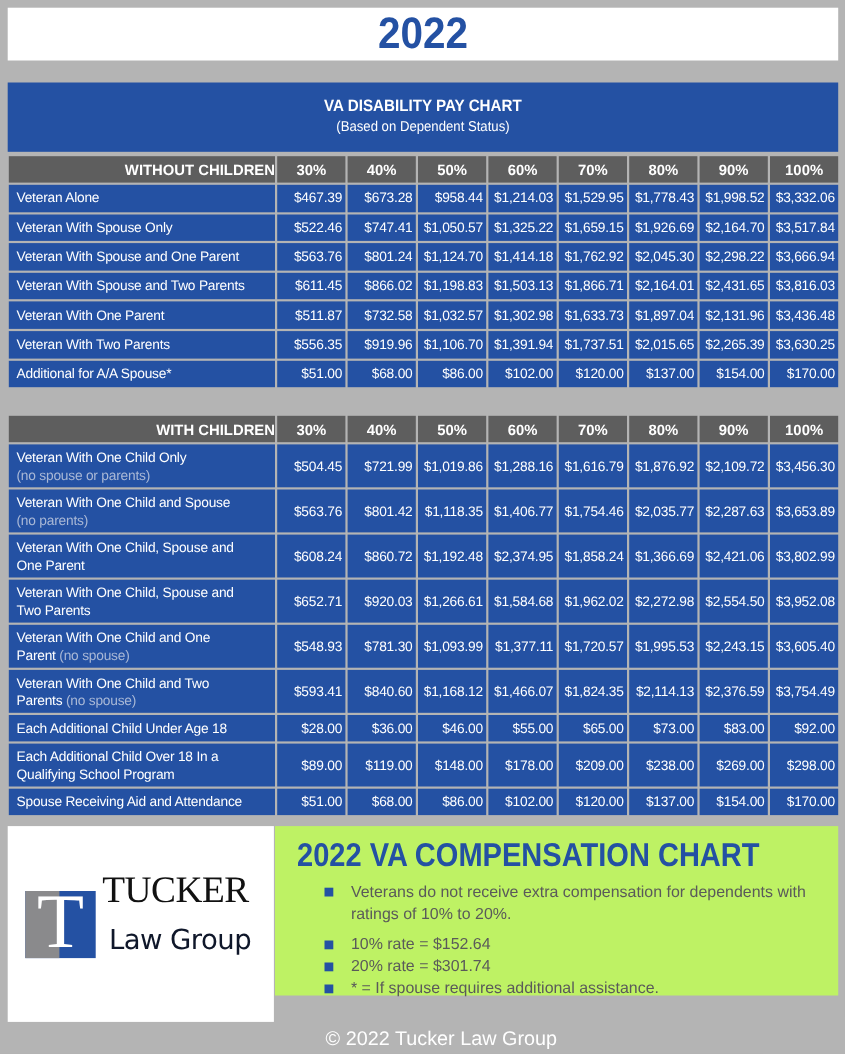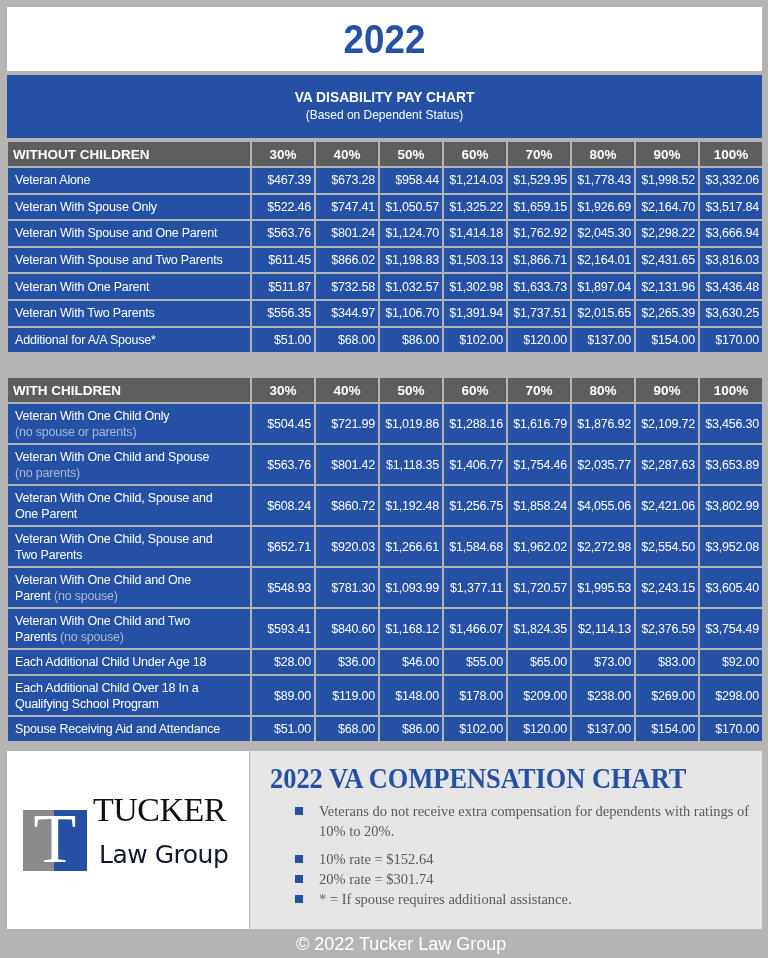--- a/index.html
+++ b/index.html
@@ -1,46 +1,46 @@
 <!DOCTYPE html>
 <html><head>
 <meta charset="utf-8">
 <style>
   * { box-sizing: border-box; margin: 0; padding: 0; }
   html, body { width: 768px; height: 958px; overflow: hidden; }
   body { background: #b4b4b4; font-family: "Liberation Sans", "DejaVu Sans", sans-serif; position: relative; }
 
-  .year-box { position: absolute; left: 7px; top: 7px; width: 755px; height: 64px; background: #ffffff; display: flex; align-items: center; justify-content: center; }
+  .year-box { position: absolute; left: 7px; top: 7px; width: 755px; height: 48px; background: #ffffff; display: flex; align-items: center; justify-content: center; }
   .year-box .year { color: #2451a3; font-size: 40px; font-weight: bold; letter-spacing: 0px; transform: scaleX(0.92); }
 
   .title-box { position: absolute; left: 7px; top: 75px; width: 755px; height: 63px; background: #2451a3; color: #fff; text-align: center; padding-top: 13px; }
   .title-box .t1 { font-size: 15px; font-weight: bold; transform: scaleX(0.92); }
   .title-box .t2 { font-size: 13px; margin-top: 2px; transform: scaleX(0.92); }
 
   table.pay { position: absolute; left: 6px; border-collapse: separate; border-spacing: 2px; width: 758px; table-layout: fixed; }
   table.pay col.lab { width: 242px; }
   table.pay th { background: #5e5e5e; color: #fff; font-weight: bold; font-size: 13.5px; height: 24px; text-align: center; }
-  table.pay th.lab { text-align: left; padding-left: 5px; }
+  table.pay th.lab { text-align: right; padding-left: 5px; }
   table.pay td { background: #2451a3; color: #fff; font-size: 12.5px; text-align: right; padding-right: 3px; white-space: nowrap; letter-spacing: -0.2px; }
   table.pay td.lab { text-align: left; padding-left: 7px; white-space: normal; line-height: 16px; }
   table.pay td .sub { color: #a9b8d6; }
   #tbl1 { top: 140px; }
   #tbl1 td { height: 24.6px; }
   #tbl2 { top: 376px; }
   #tbl2 td { height: 24px; }
   #tbl2 td.two { height: 39px; }
 
   .logo-box { position: absolute; left: 7px; top: 751px; width: 242px; height: 178px; background: #ffffff; }
   .logo-mark { position: absolute; left: 16px; top: 59px; width: 64px; height: 61px; background: #2451a3; }
   .logo-mark .grey { position: absolute; left: 0; top: 0; width: 31px; height: 61px; background: #8a8a8c; }
   .logo-mark .T { position: absolute; left: 0; top: -6px; width: 64px; text-align: center; font-family: "Liberation Serif", serif; font-size: 70px; color: #fff; line-height: 70px; }
   .logo-text1 { position: absolute; left: 86px; top: 40px; font-family: "Liberation Serif", serif; font-size: 34px; color: #111; letter-spacing: -0.5px; }
   .logo-text2 { position: absolute; left: 92px; top: 89px; font-family: "DejaVu Sans", sans-serif; font-size: 25px; color: #0f172a; letter-spacing: -0.5px; text-align: right; }
 
-  .info-box { position: absolute; left: 250px; top: 751px; width: 512px; height: 178px; background: #e5e5e5; font-family: Liberation Serif, serif; }
+  .info-box { position: absolute; left: 250px; top: 751px; width: 512px; height: 154px; background: #bef264; }
   .info-title { position: absolute; left: 20px; top: 10px; font-size: 30px; font-weight: bold; color: #2451a3; white-space: nowrap; transform: scaleX(0.88); transform-origin: left center; }
   .info-list { position: absolute; left: 45px; top: 50px; width: 460px; list-style: none; }
   .info-list li { position: relative; padding-left: 24px; font-size: 14.5px; color: #5a5a5a; line-height: 20px; }
   .info-list li.gap { margin-bottom: 8px; }
   .info-list li .bullet { position: absolute; left: 0; top: 6px; width: 8px; height: 8px; background: #2451a3; }
 
   .copyright { position: absolute; left: 296px; top: 934px; font-size: 18px; color: #ffffff; }
 </style>
 </head>
 <body>
@@ -131,21 +131,21 @@
         <td>$1,032.57</td>
         <td>$1,302.98</td>
         <td>$1,633.73</td>
         <td>$1,897.04</td>
         <td>$2,131.96</td>
         <td>$3,436.48</td>
       </tr>
       <tr>
         <td class="lab"><span>Veteran With Two Parents</span></td>
         <td>$556.35</td>
-        <td>$344.97</td>
+        <td>$919.96</td>
         <td>$1,106.70</td>
         <td>$1,391.94</td>
         <td>$1,737.51</td>
         <td>$2,015.65</td>
         <td>$2,265.39</td>
         <td>$3,630.25</td>
       </tr>
       <tr>
         <td class="lab"><span>Additional for A/A Spouse*</span></td>
         <td>$51.00</td>
@@ -206,23 +206,23 @@
         <td class="two">$1,754.46</td>
         <td class="two">$2,035.77</td>
         <td class="two">$2,287.63</td>
         <td class="two">$3,653.89</td>
       </tr>
       <tr>
         <td class="lab two"><span>Veteran With One Child, Spouse and<br>One Parent</span></td>
         <td class="two">$608.24</td>
         <td class="two">$860.72</td>
         <td class="two">$1,192.48</td>
-        <td class="two">$1,256.75</td>
+        <td class="two">$2,374.95</td>
         <td class="two">$1,858.24</td>
-        <td class="two">$4,055.06</td>
+        <td class="two">$1,366.69</td>
         <td class="two">$2,421.06</td>
         <td class="two">$3,802.99</td>
       </tr>
       <tr>
         <td class="lab two"><span>Veteran With One Child, Spouse and<br>Two Parents</span></td>
         <td class="two">$652.71</td>
         <td class="two">$920.03</td>
         <td class="two">$1,266.61</td>
         <td class="two">$1,584.68</td>
         <td class="two">$1,962.02</td>

